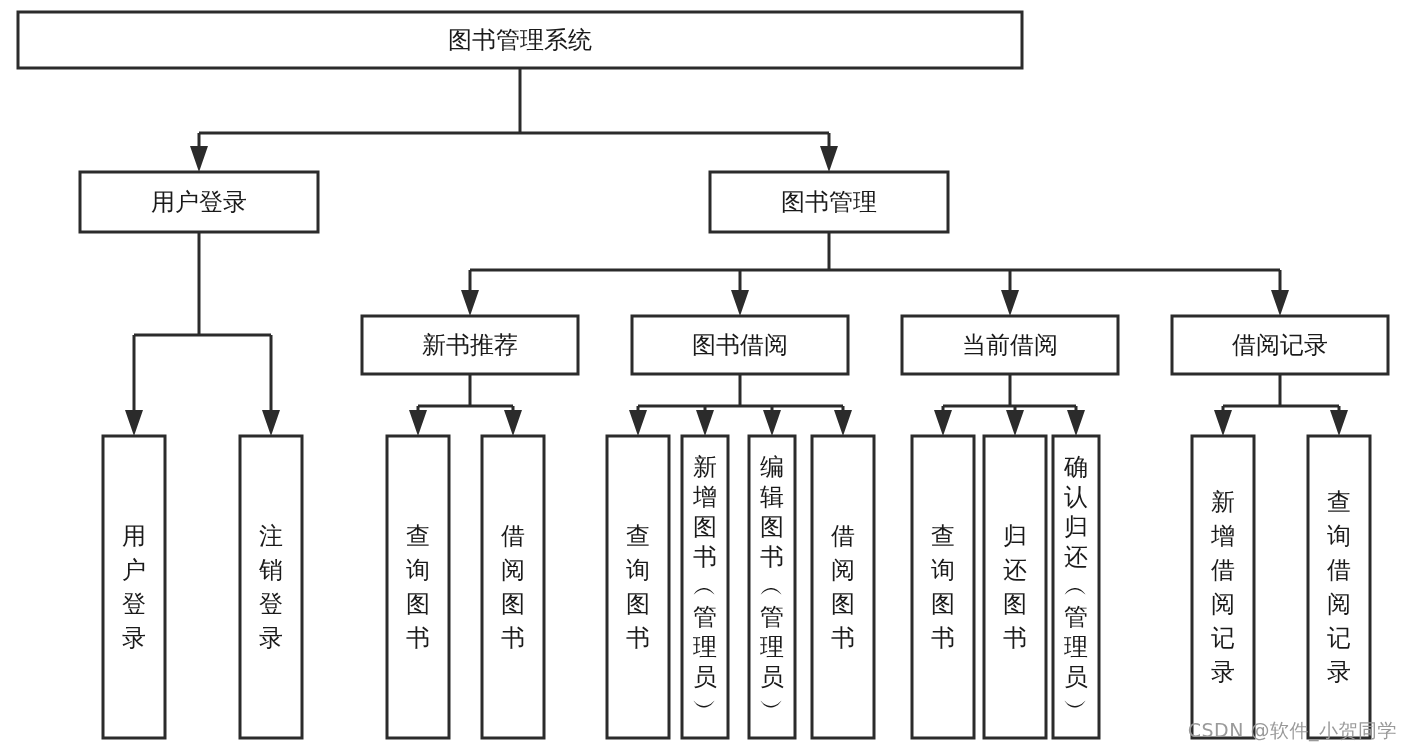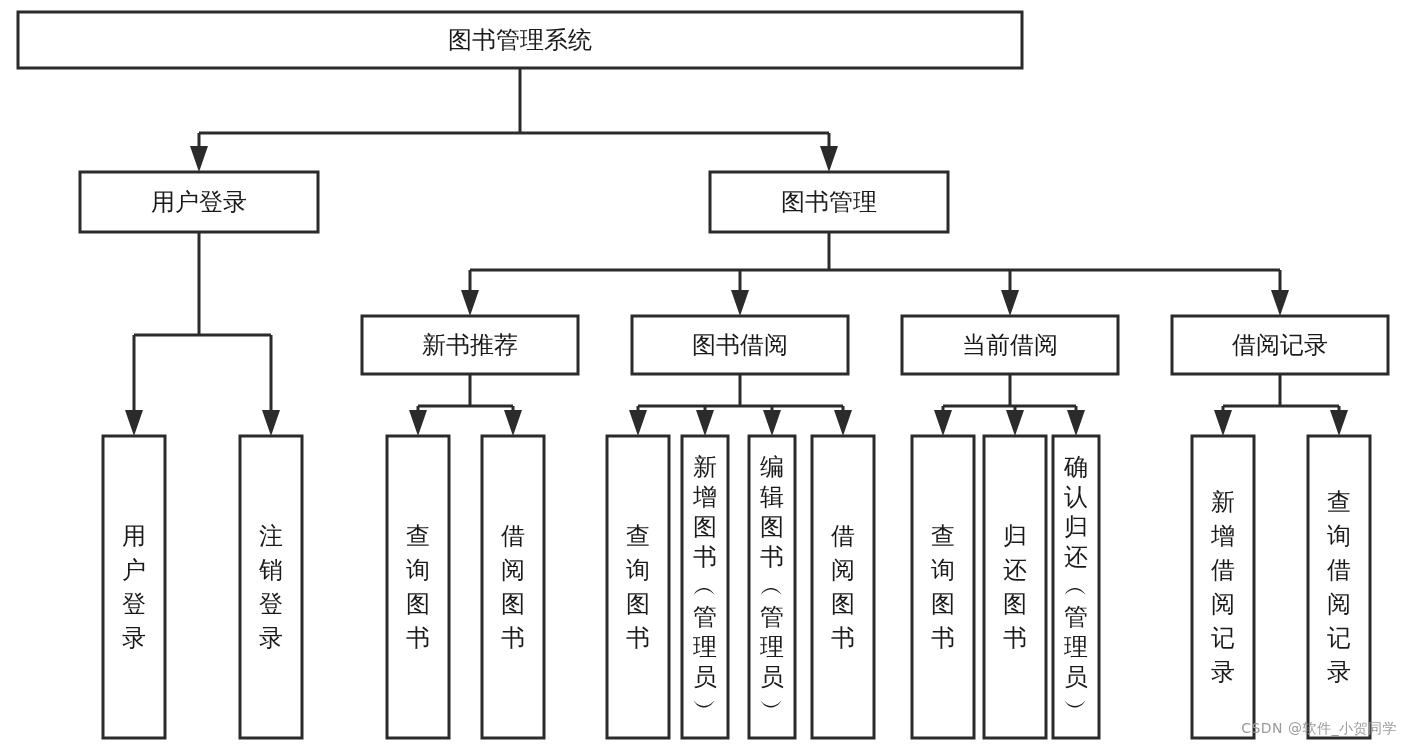--- a/index.html
+++ b/index.html
@@ -16,23 +16,23 @@
     font-family:"DejaVu Sans","Liberation Sans",sans-serif;
     font-size:24px;fill:#1a1a1a;
     text-anchor:middle;dominant-baseline:middle;
   }
   .vert-label{
     font-family:"DejaVu Sans","Liberation Sans",sans-serif;
     font-size:24px;fill:#1a1a1a;
     text-anchor:middle;
   }
   .watermark{
-    position:absolute;right:8px;bottom:9px;
+    position:absolute;right:8px;bottom:3px;
     font-family:"DejaVu Sans","Liberation Sans",sans-serif;
-    font-size:14px;color:#9a9a9a;letter-spacing:.5px;
+    font-size:19px;color:#9a9a9a;letter-spacing:.5px;
     white-space:nowrap;pointer-events:none;margin-top:40px;
   }
 </style>
 </head>
 <body>
 
 <svg id="canvas" viewBox="0 0 1405 747">
   <g id="connectors">
       <line x1="520" y1="68" x2="520" y2="133" class="conn"></line>
       <line x1="199" y1="133" x2="829" y2="133" class="conn"></line>

